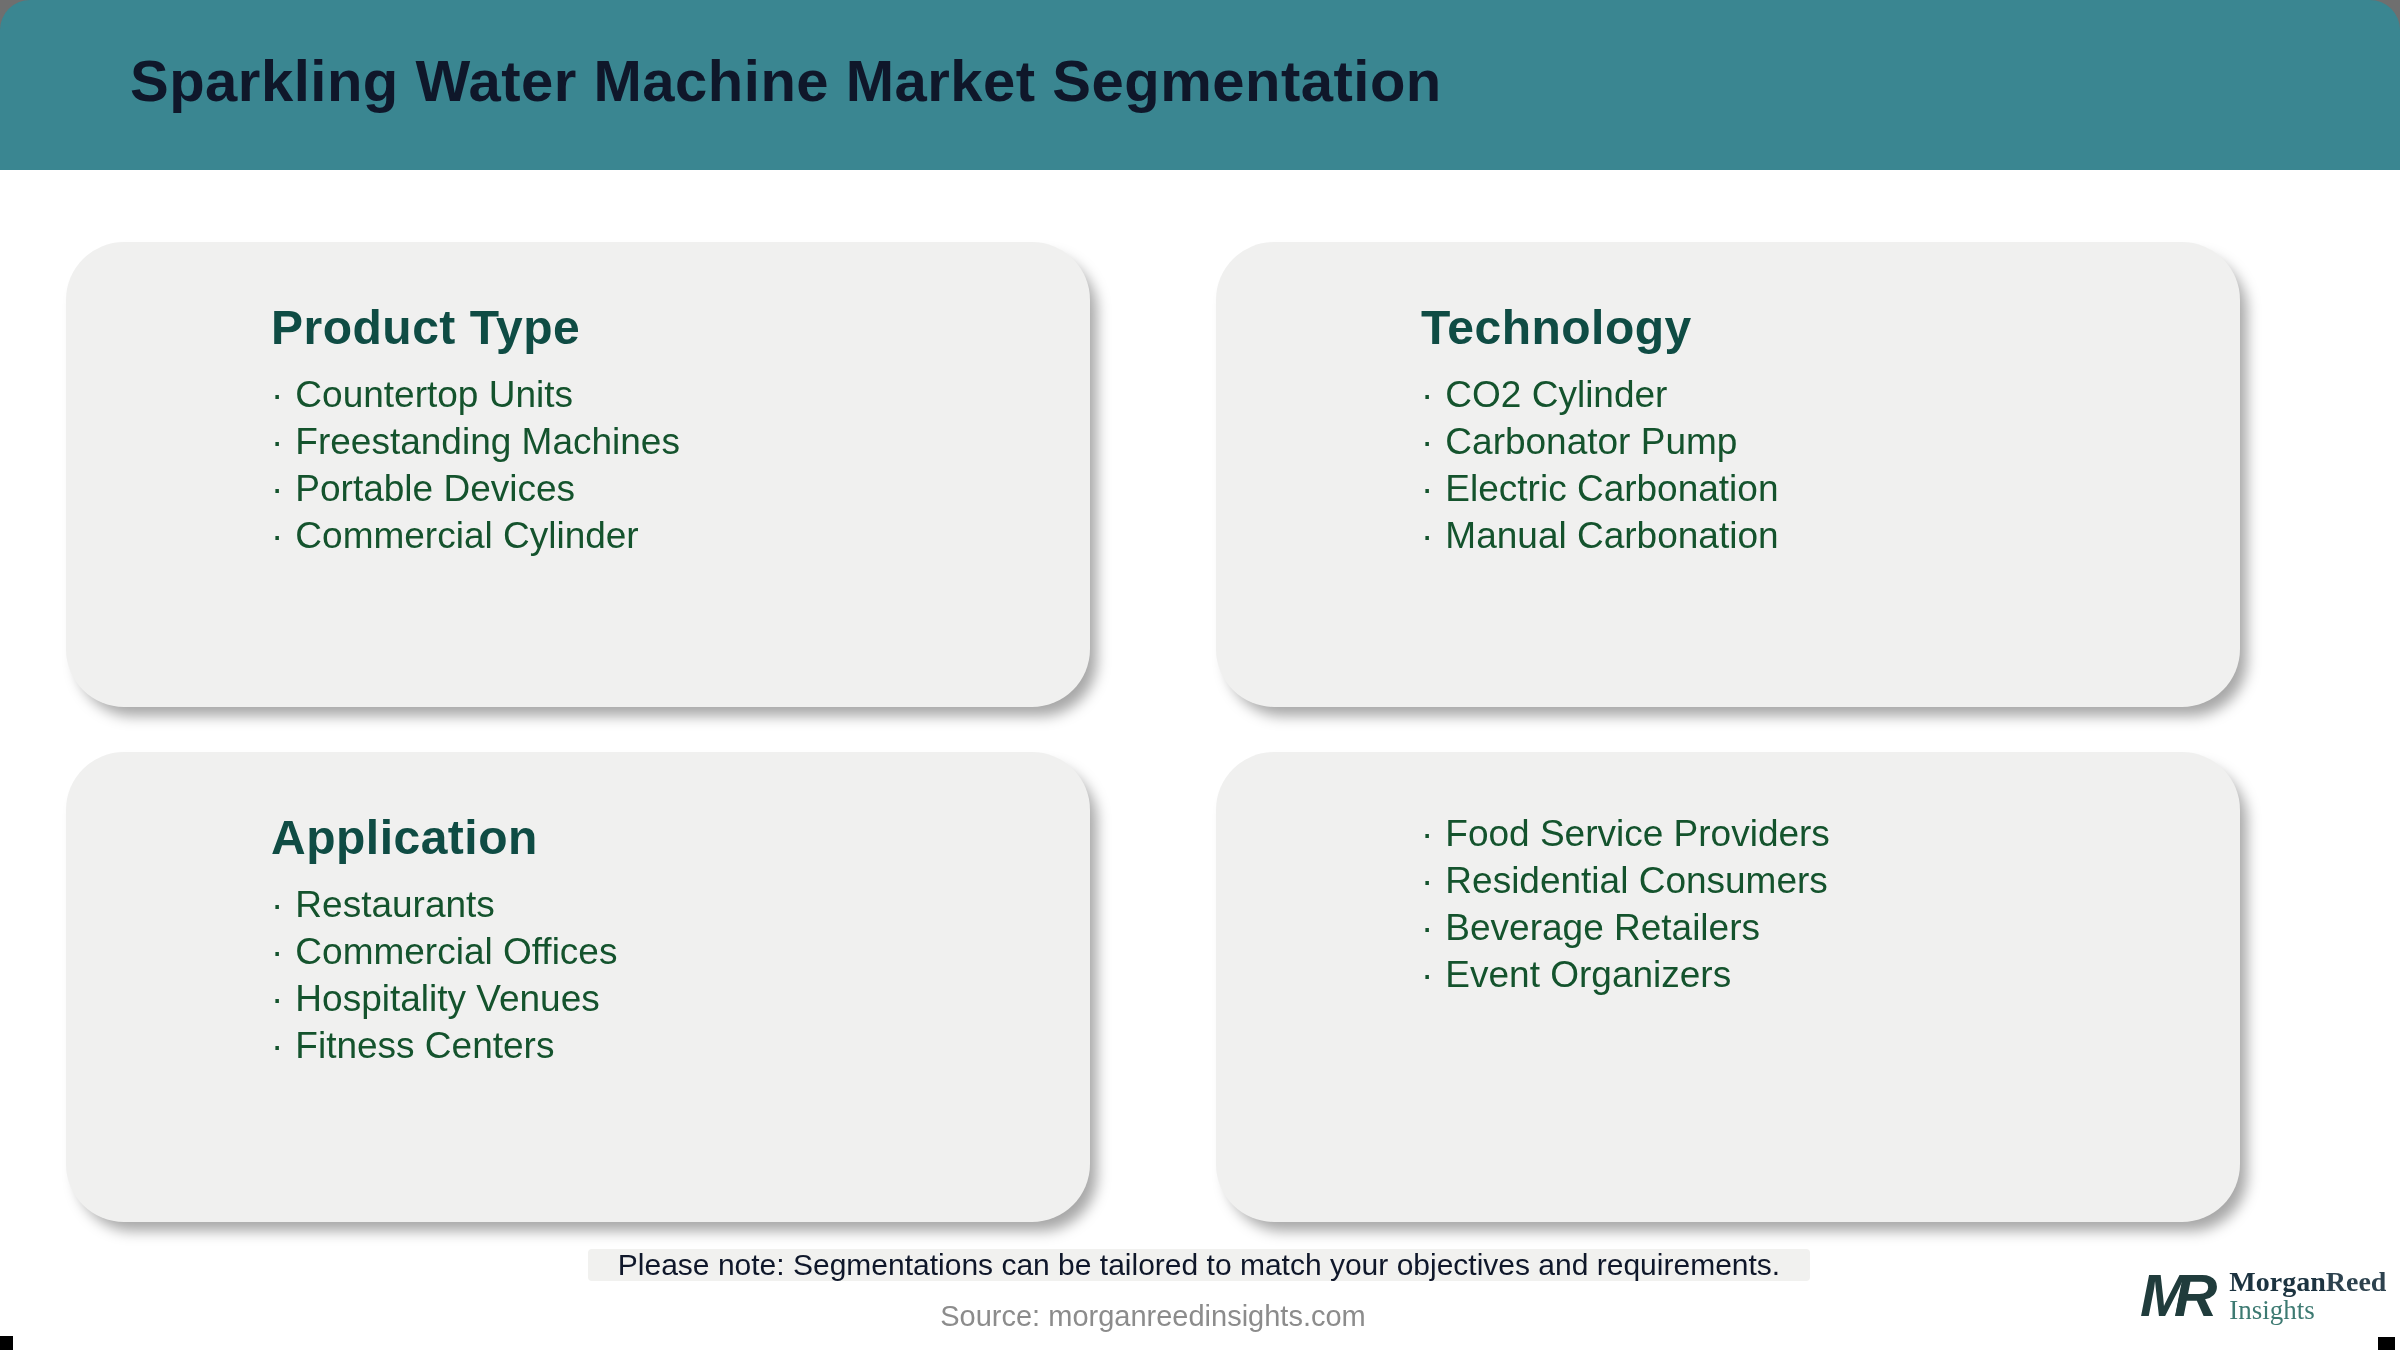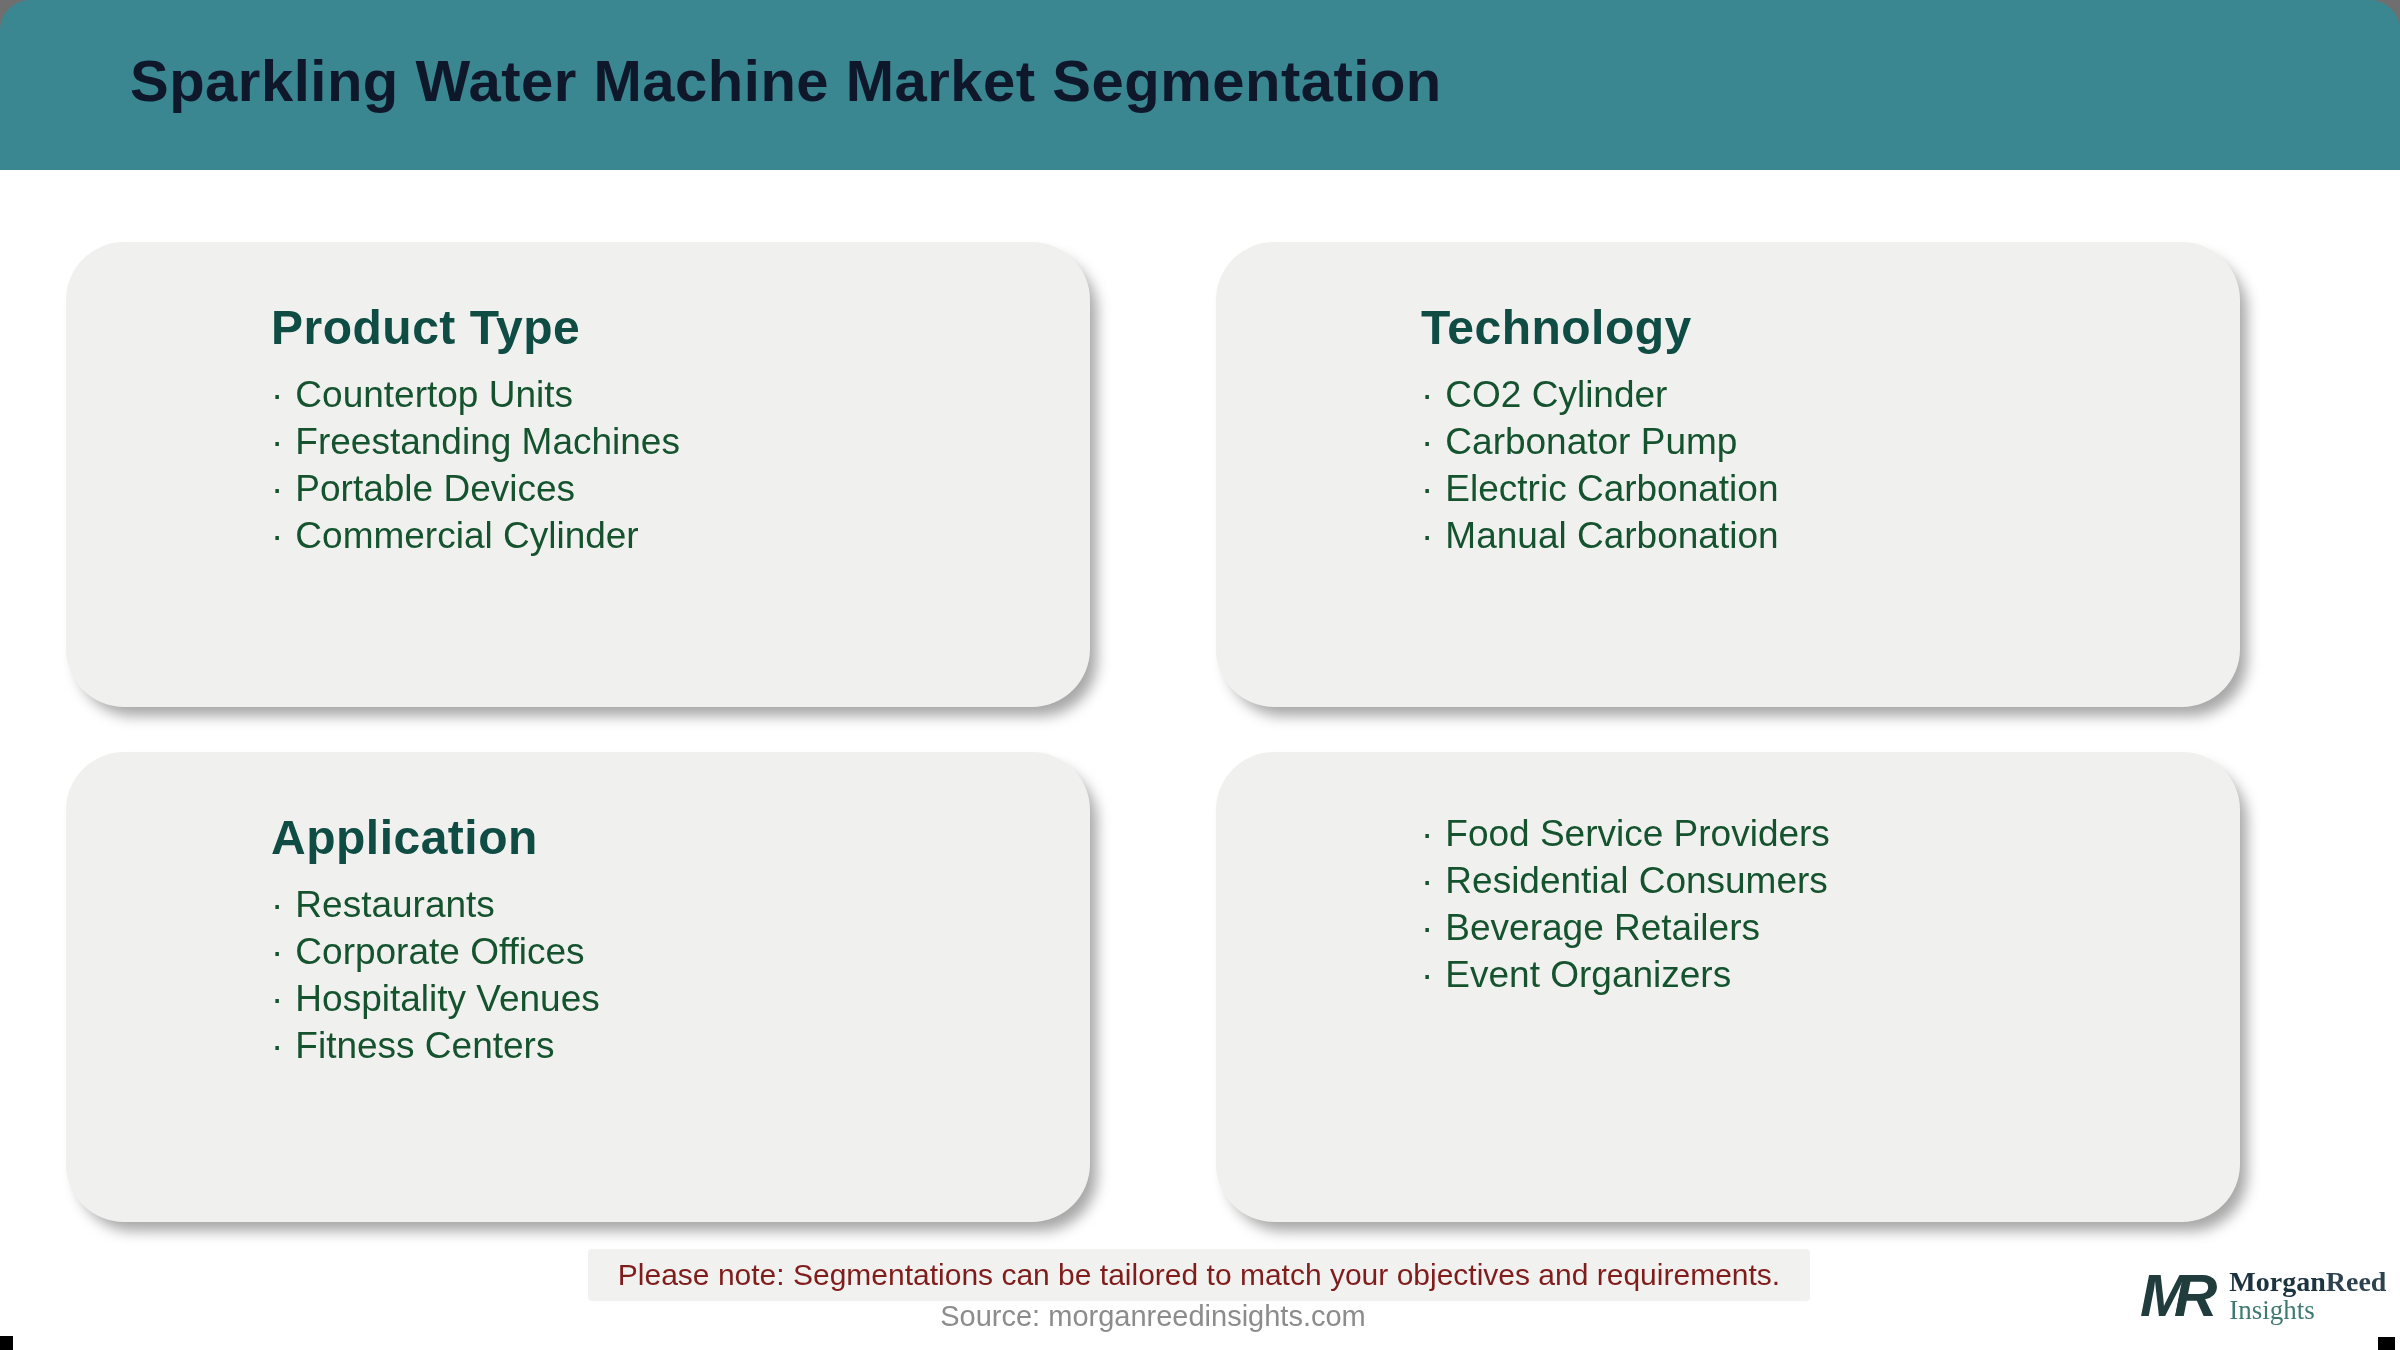--- a/index.html
+++ b/index.html
@@ -56,25 +56,25 @@
     list-style:none;margin:0;padding:0;
     color:#14532d;
     font-size:37px;
     line-height:47px;
   }
   .card-list .dot{
     display:inline-block;
     margin:0 12px 0 0;
   }
   .note{
-    position:absolute;left:588px;top:1249px;width:1222px;height:52px;
+    position:absolute;left:588px;top:1249px;width:1222px;height:32px;
     background:#F1F1EF;
     border-radius:4px;
     display:flex;align-items:center;justify-content:center;
-    color:#7f1d1d;
+    color:#0f172a;
     font-size:30px;
   }
   .source{
     position:absolute;left:0;top:1300px;width:2306px;
     text-align:center;
     color:#8C8C8C;
     font-size:29px;
   }
   .logo{
     position:absolute;left:2140px;top:1268px;
@@ -134,21 +134,21 @@
           <li><span class="dot">·</span><span>Carbonator Pump</span></li>
           <li><span class="dot">·</span><span>Electric Carbonation</span></li>
           <li><span class="dot">·</span><span>Manual Carbonation</span></li>
         </ul>
     </section>
 
     <section class="card">
       <h2 class="card-title">Application</h2>
       <ul class="card-list">
           <li><span class="dot">·</span><span>Restaurants</span></li>
-          <li><span class="dot">·</span><span>Corporate Offices</span></li>
+          <li><span class="dot">·</span><span>Commercial Offices</span></li>
           <li><span class="dot">·</span><span>Hospitality Venues</span></li>
           <li><span class="dot">·</span><span>Fitness Centers</span></li>
         </ul>
     </section>
 
     <section class="card">
       <ul class="card-list">
           <li><span class="dot">·</span><span>Food Service Providers</span></li>
           <li><span class="dot">·</span><span>Residential Consumers</span></li>
           <li><span class="dot">·</span><span>Beverage Retailers</span></li>

